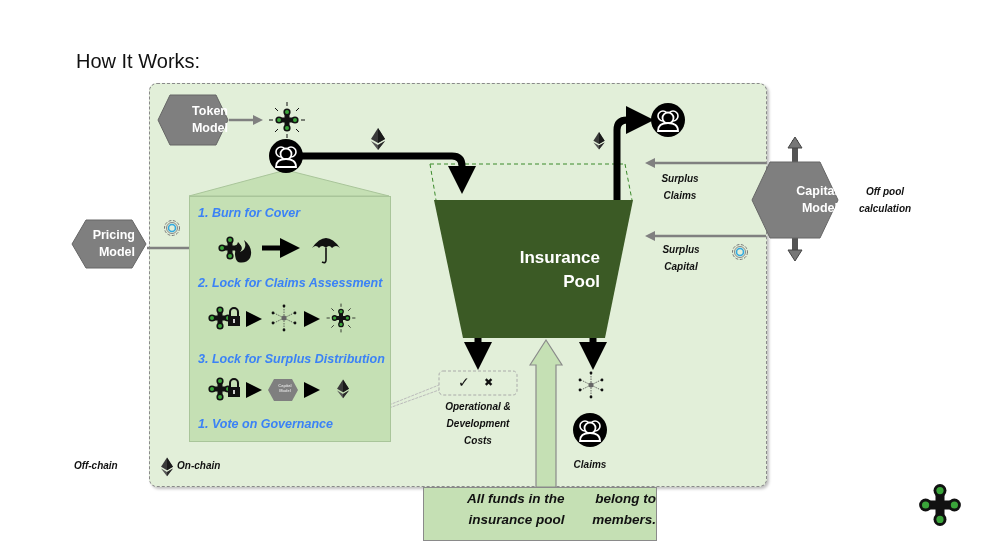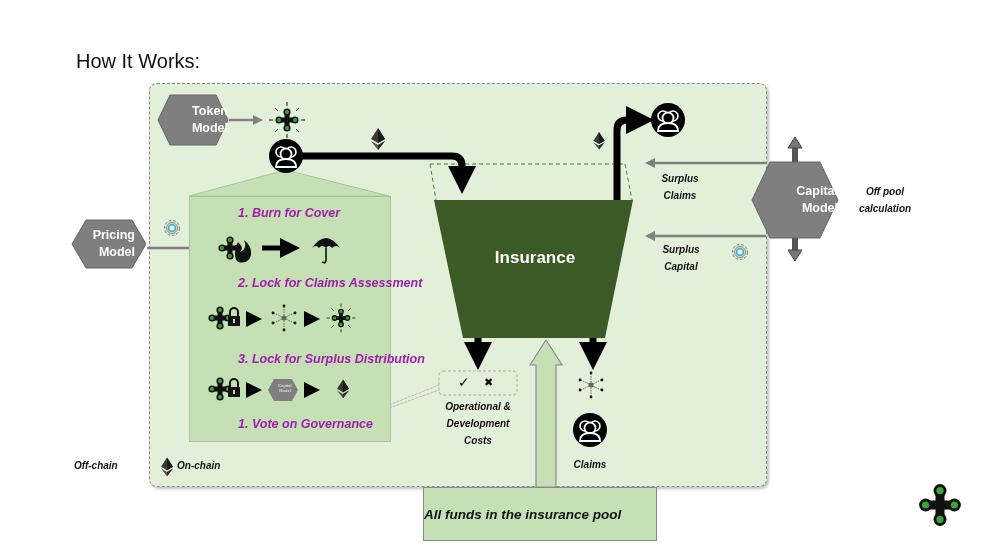--- a/index.html
+++ b/index.html
@@ -5,29 +5,29 @@
   html, body { margin:0; padding:0; background:#ffffff; }
   body { width:997px; height:554px; position:relative; overflow:hidden;
          font-family:"Liberation Sans", "DejaVu Sans", sans-serif; }
   .abs { position:absolute; }
   .title { left:76px; top:50px; font-size:20px; font-weight:normal; color:#111; }
   .onchain-box { left:149px; top:83px; width:616px; height:402px;
     background:#e2efd9; border:1.5px dashed #8a8a8a; border-radius:8px;
     box-shadow:2px 2px 3px rgba(0,0,0,0.25); }
   .steps-box { left:189px; top:196px; width:200px; height:244px;
     background:#c5e0b4; border:1px solid #a9c59a; }
-  .step-label { left:198px; font-size:12.5px; font-style:italic; font-weight:bold; color:#a21caf;margin-left:40px; }
+  .step-label { left:198px; font-size:12.5px; font-style:italic; font-weight:bold; color:#3b82f6; }
   .lbl { font-size:10px; font-style:italic; font-weight:bold; color:#111; text-align:center; line-height:17px; }
-  .pool-text { left:470px; top:246px; width:130px; text-align:center; color:#fff;
+  .pool-text { left:470px; top:246px; width:130px; text-align:right; color:#fff;
     font-size:17px; font-weight:bold; line-height:24px; }
   .hex-text { color:#fff; font-size:12.5px; font-weight:bold; text-align:right; line-height:17px; }
   .note { left:423px; top:487px; width:232px; height:52px; background:#c5e0b4;
-    border:1.5px solid #8a8a8a; text-align:left; font-size:13.5px;
+    border:1.5px solid #8a8a8a; text-align:right; font-size:13.5px;
     font-style:italic; font-weight:bold; color:#111; line-height:21px;
-    display:flex; flex-direction:column; justify-content:center; }
+    display:flex; justify-content:center; }
   svg { position:absolute; left:0; top:0; }
 </style>
 </head>
 <body>
 
 <div class="abs title">How It Works:</div>
 
 <div class="abs onchain-box"></div>
 
 <svg width="997" height="554">
@@ -271,20 +271,21 @@
   <div>Pricing</div>
     <div>Model</div>
 </div>
 <div class="abs hex-text" style="left:752px;top:183px;width:86px">
   <div>Capital</div>
     <div>Model</div>
 </div>
 
 <div class="abs pool-text">
   <div>Insurance</div>
+    <div>Pool</div>
 </div>
 
 <div class="abs lbl" style="left:650px;top:170px;width:60px">
   <div>Surplus</div>
     <div>Claims</div>
 </div>
 <div class="abs lbl" style="left:645px;top:241px;width:72px">
   <div>Surplus</div>
     <div>Capital</div>
 </div>
@@ -301,13 +302,14 @@
     <div>Development</div>
     <div>Costs</div>
 </div>
 <div class="abs lbl" style="left:560px;top:456px;width:60px">Claims</div>
 
 <div class="abs lbl" style="left:74px;top:457px">Off-chain</div>
 <div class="abs lbl" style="left:177px;top:457px">On-chain</div>
 
 <div class="abs note">
   <div>All funds in the insurance pool</div>
+    <div>belong to members.</div>
 </div>
 
 </body></html>

